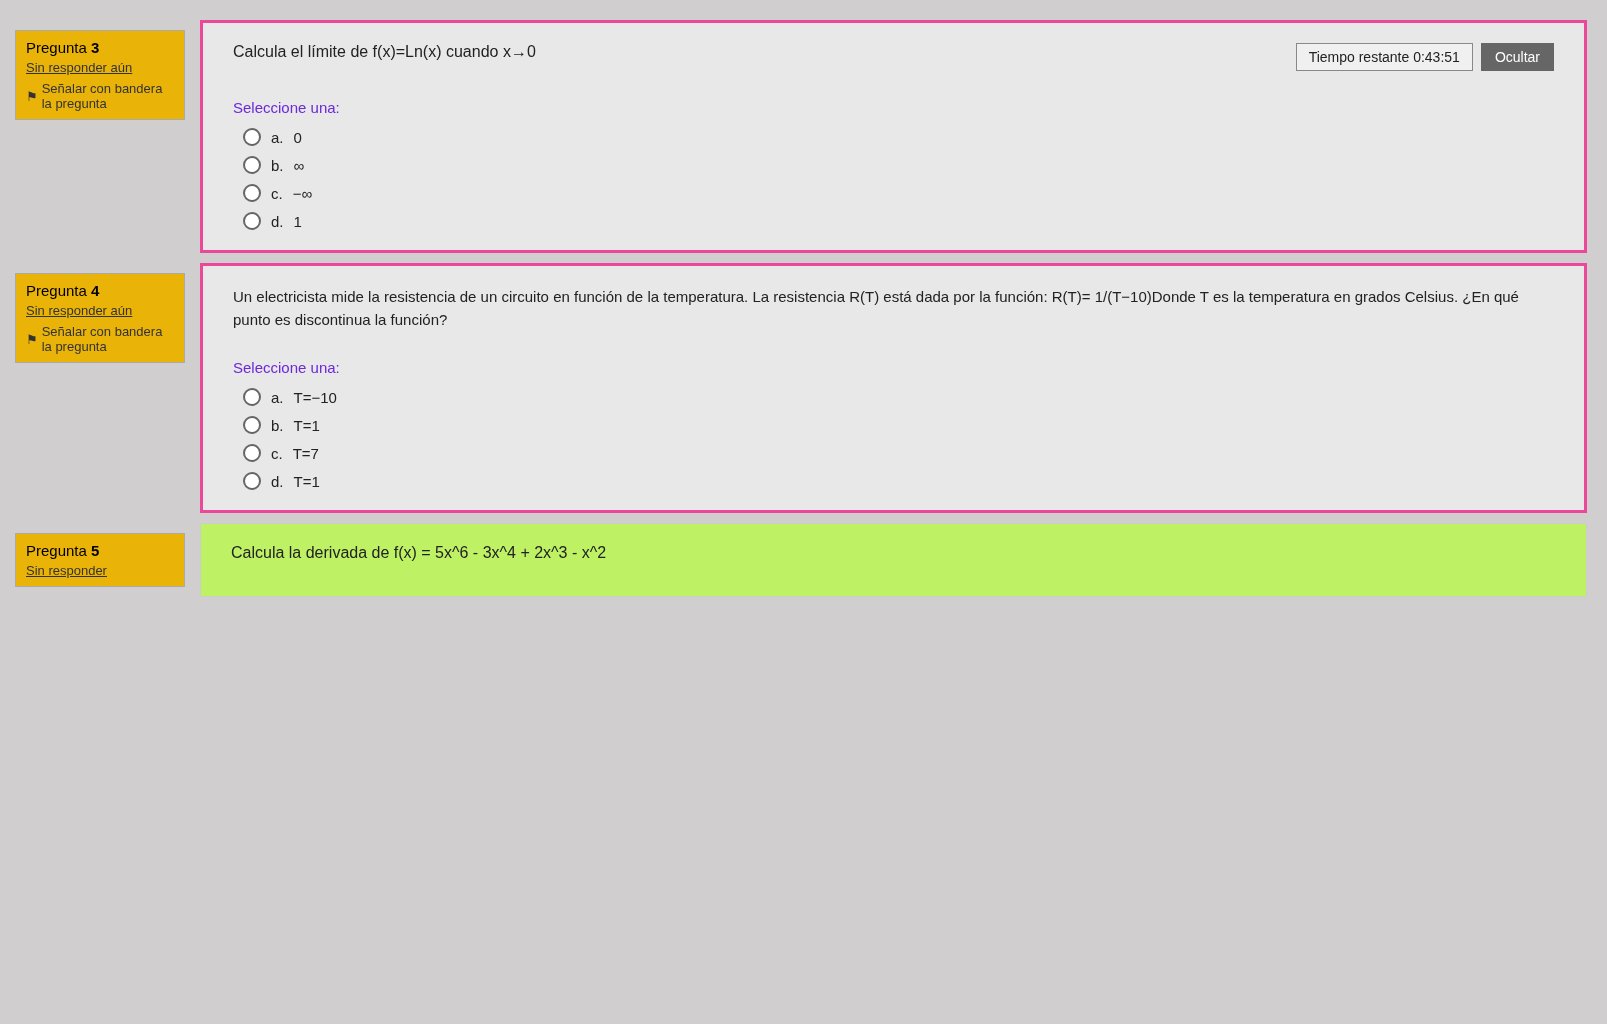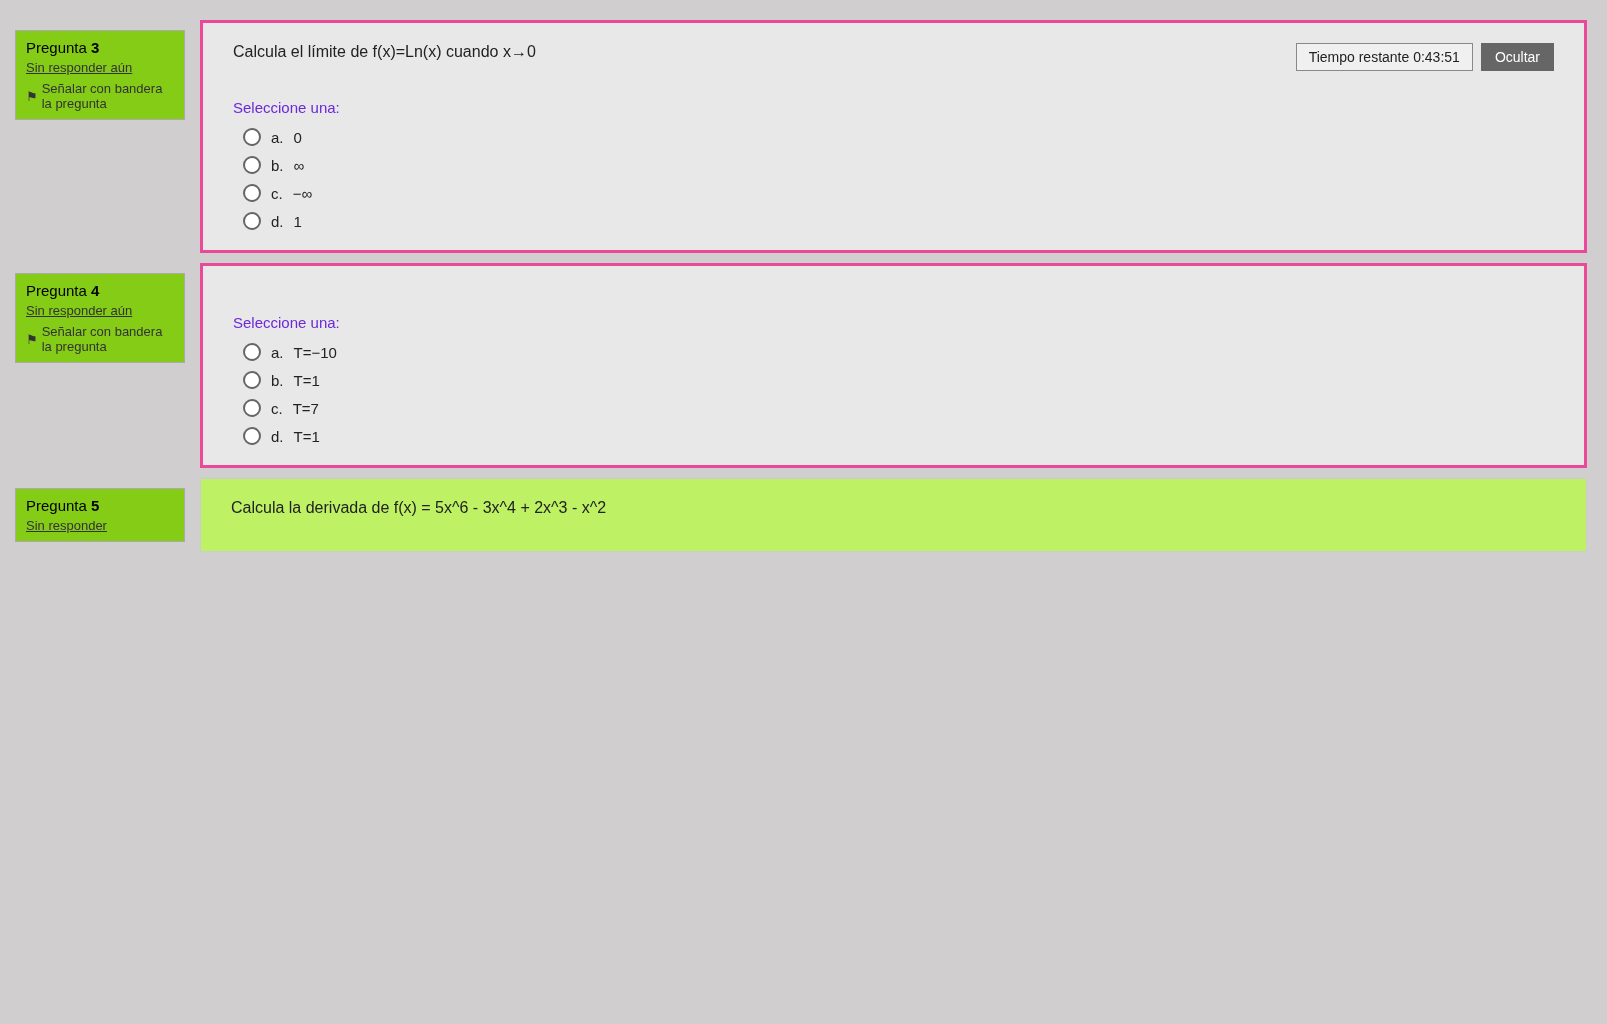--- a/index.html
+++ b/index.html
@@ -35,21 +35,21 @@
       width: 200px;
       min-width: 200px;
       padding: 10px 15px;
       display: flex;
       flex-direction: column;
       gap: 6px;
     }
 
     .question-sidebar-box {
       border: 1px solid #aaa;
-      background-color: #84cc16;
+      background-color: #eab308;
       padding: 8px 10px;
       font-size: 14px;
     }
 
     .question-number {
       font-size: 15px;
       font-weight: normal;
     }
 
     .question-number strong {
@@ -251,20 +251,21 @@
           <strong>4</strong>
         </div>
         <div class="question-status">Sin responder aún</div>
         <div class="question-flag">
           <span class="flag-icon">⚑</span>
           <span>Señalar con bandera la pregunta</span>
         </div>
       </div>
     </div>
     <div class="question-main">
+      <div class="question-body-text">Un electricista mide la resistencia de un circuito en función de la temperatura. La resistencia R(T) está dada por la función: R(T)= 1/(T−10)Donde T es la temperatura en grados Celsius. ¿En qué punto es discontinua la función?</div>
       <div class="select-one-label">Seleccione una:</div>
       <div class="options-list">
         <div class="option-item">
           <div class="option-radio"></div>
           <span class="option-label">a.</span>
           <span class="option-value">T=−10</span>
         </div>
         <div class="option-item">
           <div class="option-radio"></div>
           <span class="option-label">b.</span>

